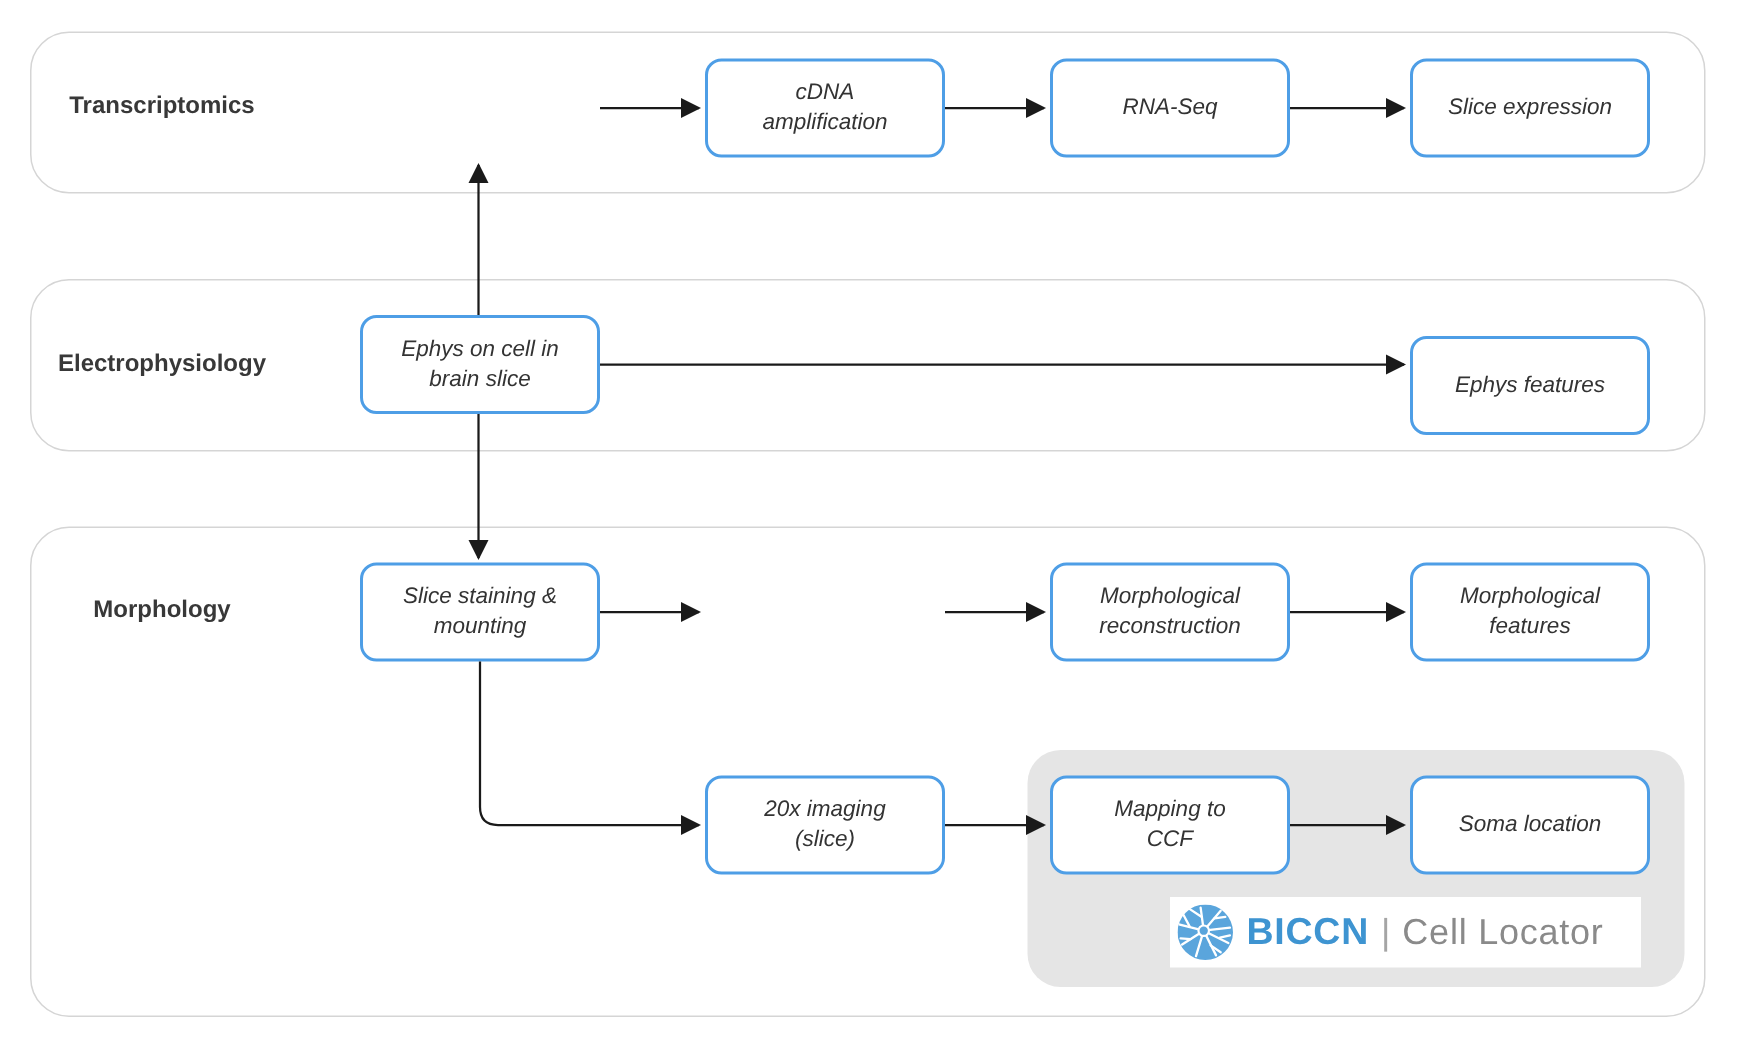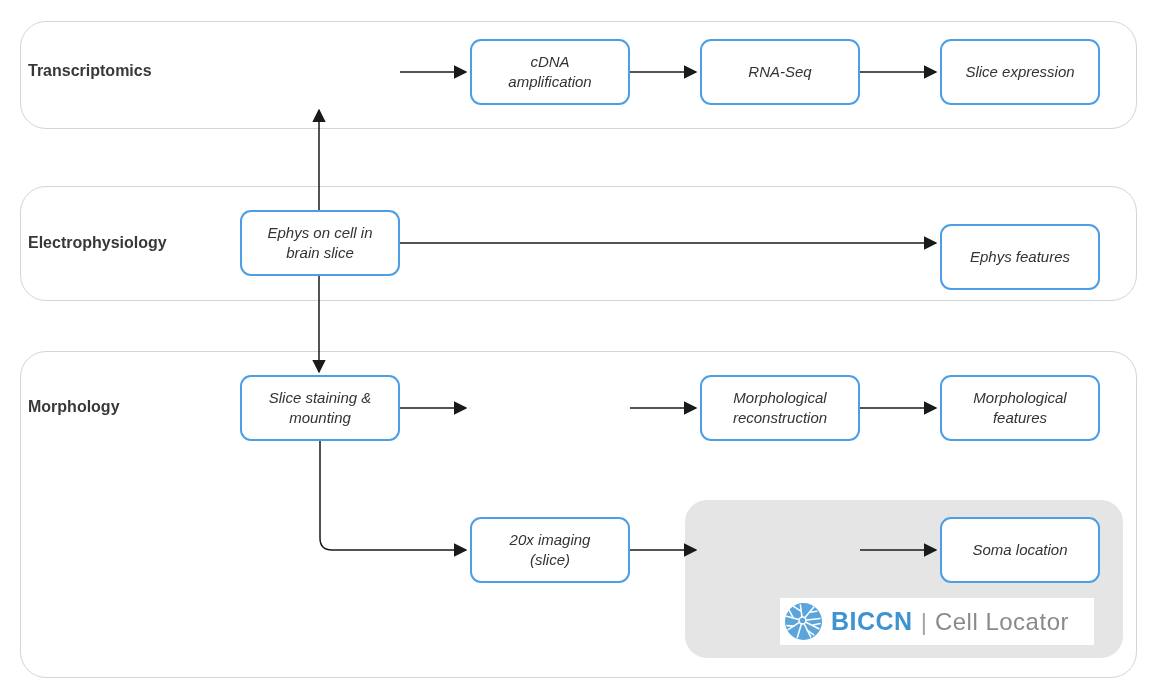--- a/index.html
+++ b/index.html
@@ -13,21 +13,21 @@
     box-sizing:border-box;z-index:0;
   }
   .lane1{top:21px;height:108px;}
   .lane2{top:186px;height:115px;}
   .lane3{top:351px;height:327px;}
   .panel-gray{
     position:absolute;left:685px;top:500px;width:438px;height:158px;
     background:#e5e5e5;border-radius:22px;z-index:1;
   }
   .lane-label{
-    position:absolute;left:28px;width:160px;
+    position:absolute;left:28px;width:160px;text-align:center;
     font-size:16px;font-weight:bold;color:#383838;z-index:2;
   }
   .node{
     position:absolute;width:160px;height:66px;background:#ffffff;
     border:2px solid #4e9ee6;border-radius:11px;box-sizing:border-box;
     display:flex;align-items:center;justify-content:center;z-index:2;
   }
   .node-label{
     font-style:italic;font-size:15px;color:#333333;text-align:center;
     white-space:pre-line;line-height:1.35;padding:0 4px;
@@ -88,20 +88,24 @@
     </div>
   <div class="node" style="left:940px;top:375px">
       <span class="node-label">Morphological
 features</span>
     </div>
 
   <div class="node" style="left:470px;top:517px">
       <span class="node-label">20x imaging
 (slice)</span>
     </div>
+  <div class="node" style="left:700px;top:517px">
+      <span class="node-label">Mapping to
+CCF</span>
+    </div>
   <div class="node" style="left:940px;top:517px">
       <span class="node-label">Soma location</span>
     </div>
 
   <svg class="connectors" width="1159" height="700" viewBox="0 0 1159 700">
     <defs>
       <marker id="arrow" viewBox="0 0 10 10" refX="9" refY="5" markerWidth="9" markerHeight="9" orient="auto-start-reverse">
         <path d="M0,0 L10,5 L0,10 z" fill="#1a1a1a"></path>
       </marker>
     </defs>

